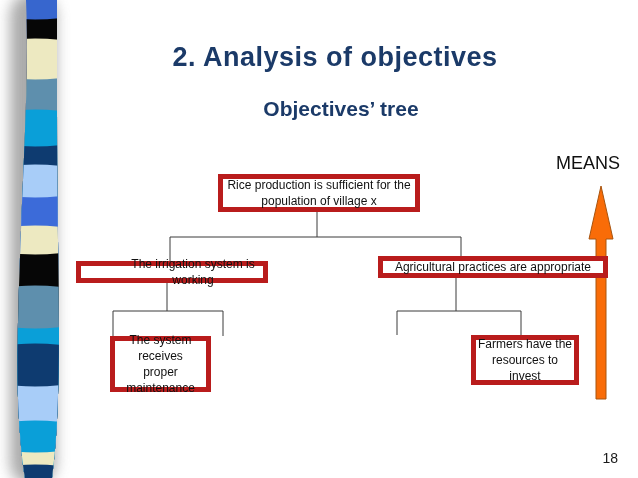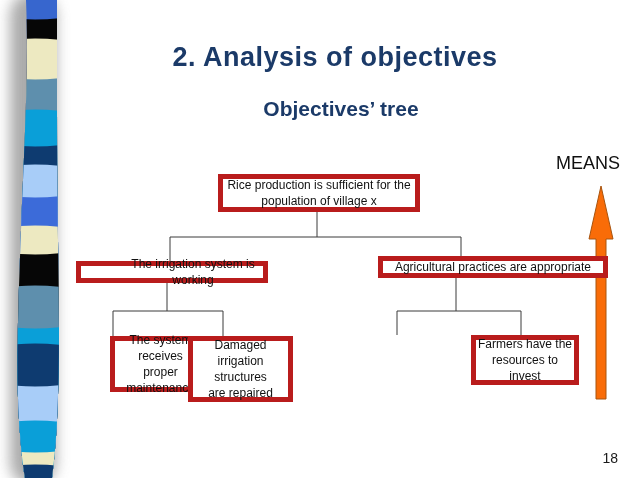--- a/index.html
+++ b/index.html
@@ -119,26 +119,20 @@
   </div>
   <div class="node n-2b">
     <span>Agricultural practices are appropriate</span>
   </div>
   <div class="node n-3a">
     <span>The system
 receives
 proper
 maintenance</span>
   </div>
-  <div class="node n-3b">
-    <span>Damaged
-irrigation
-structures
-are repaired</span>
-  </div>
   <div class="node n-3d">
     <span>Farmers have the
 resources to
 invest</span>
   </div>
 
   <div class="axis-label ends-label">MEANS</div>
 
   <div class="page-number">18</div>
 

